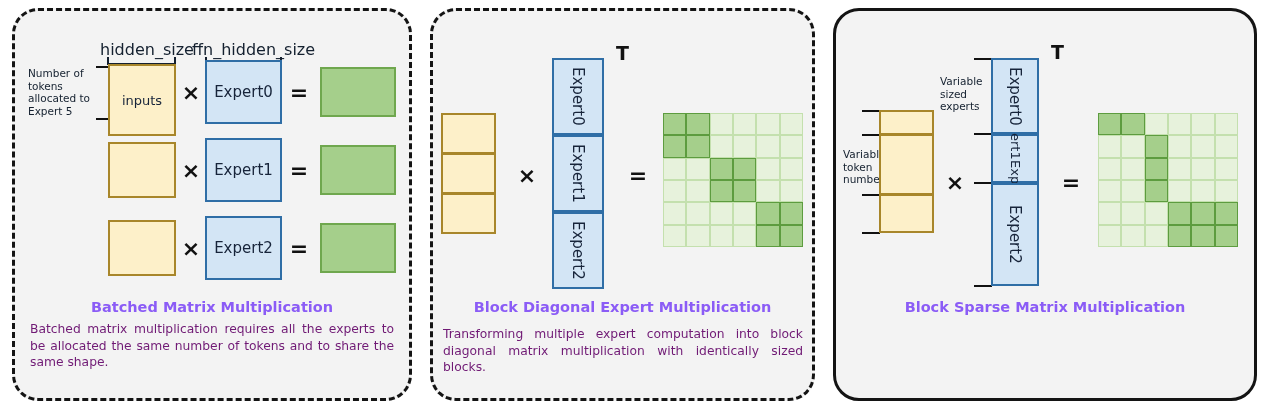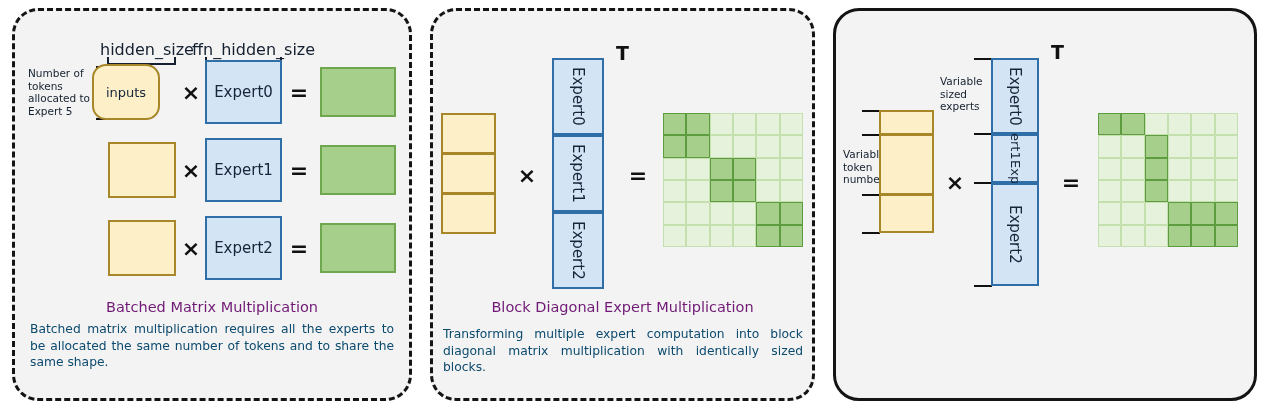--- a/index.html
+++ b/index.html
@@ -48,22 +48,22 @@
   .brk-top .e{position:absolute;top:0;width:2px;height:8px;background:#14202f;}
   .brk-top .e.l{left:0;}
   .brk-top .e.r{right:0;}
 
   
   .grid{position:absolute;display:grid;background:#eaf4e2;}
   .cell{box-sizing:border-box;}
   .cell.light{background:#e7f2dc;border:1px solid #c4e0ae;}
   .cell.dark{background:#a5cf8b;border:1px solid #5d9c3f;}
 
-  .caption-title{position:absolute;text-align:center;font-size:14.5px;font-weight:normal;color:#701a75;}
-  .caption-body{position:absolute;text-align:justify;font-size:12.3px;line-height:16.5px;color:#0c4a6e;}
+  .caption-title{position:absolute;text-align:center;font-size:14.5px;font-weight:bold;color:#8b5cf6;}
+  .caption-body{position:absolute;text-align:justify;font-size:12.3px;line-height:16.5px;color:#701a75;}
 
   .T{position:absolute;font-size:19px;font-weight:bold;color:#111;}
 </style>
 </head>
 <body>
 
 <div class="board">
 
   <div class="panel p1" style="border-style:dashed;"></div>
 
@@ -79,21 +79,21 @@
     <div class="bar"></div>
       <div class="e l"></div>
       <div class="e r"></div>
   </div>
 
   <div class="anno" style="left:28px;top:67px;width:76px;">Number of tokens allocated to Expert 5</div>
 
   <div class="tick-h" style="left:96px;top:66px;width:14px;"></div>
   <div class="tick-h" style="left:96px;top:118px;width:14px;"></div>
 
-  <div class="box yellow" style="left:92px;top:64px;width:68px;height:56px;border-radius:14px;">
+  <div class="box yellow" style="left:108px;top:64px;width:68px;height:72px;">
     <span class="lbl-sm">inputs</span>
   </div>
   <div class="op" style="left:180px;top:80px;width:22px;height:24px;">×</div>
   <div class="box blue" style="left:205px;top:60px;width:77px;height:64px;">
     <span class="lbl">Expert0</span>
   </div>
   <div class="op" style="left:288px;top:80px;width:22px;height:24px;">=</div>
   <div class="box green" style="left:320px;top:67px;width:76px;height:50px;"></div>
 
   <div class="box yellow" style="left:108px;top:142px;width:68px;height:56px;">
@@ -251,14 +251,15 @@
       <div class="cell dark"></div>
       <div class="cell dark"></div>
       <div class="cell light"></div>
       <div class="cell light"></div>
       <div class="cell light"></div>
       <div class="cell dark"></div>
       <div class="cell dark"></div>
       <div class="cell dark"></div>
     </div>
 
+  <div class="caption-title" style="left:838px;top:299px;width:414px;">Block Sparse Matrix Multiplication</div>
 
 </div>
 
 </body></html>

